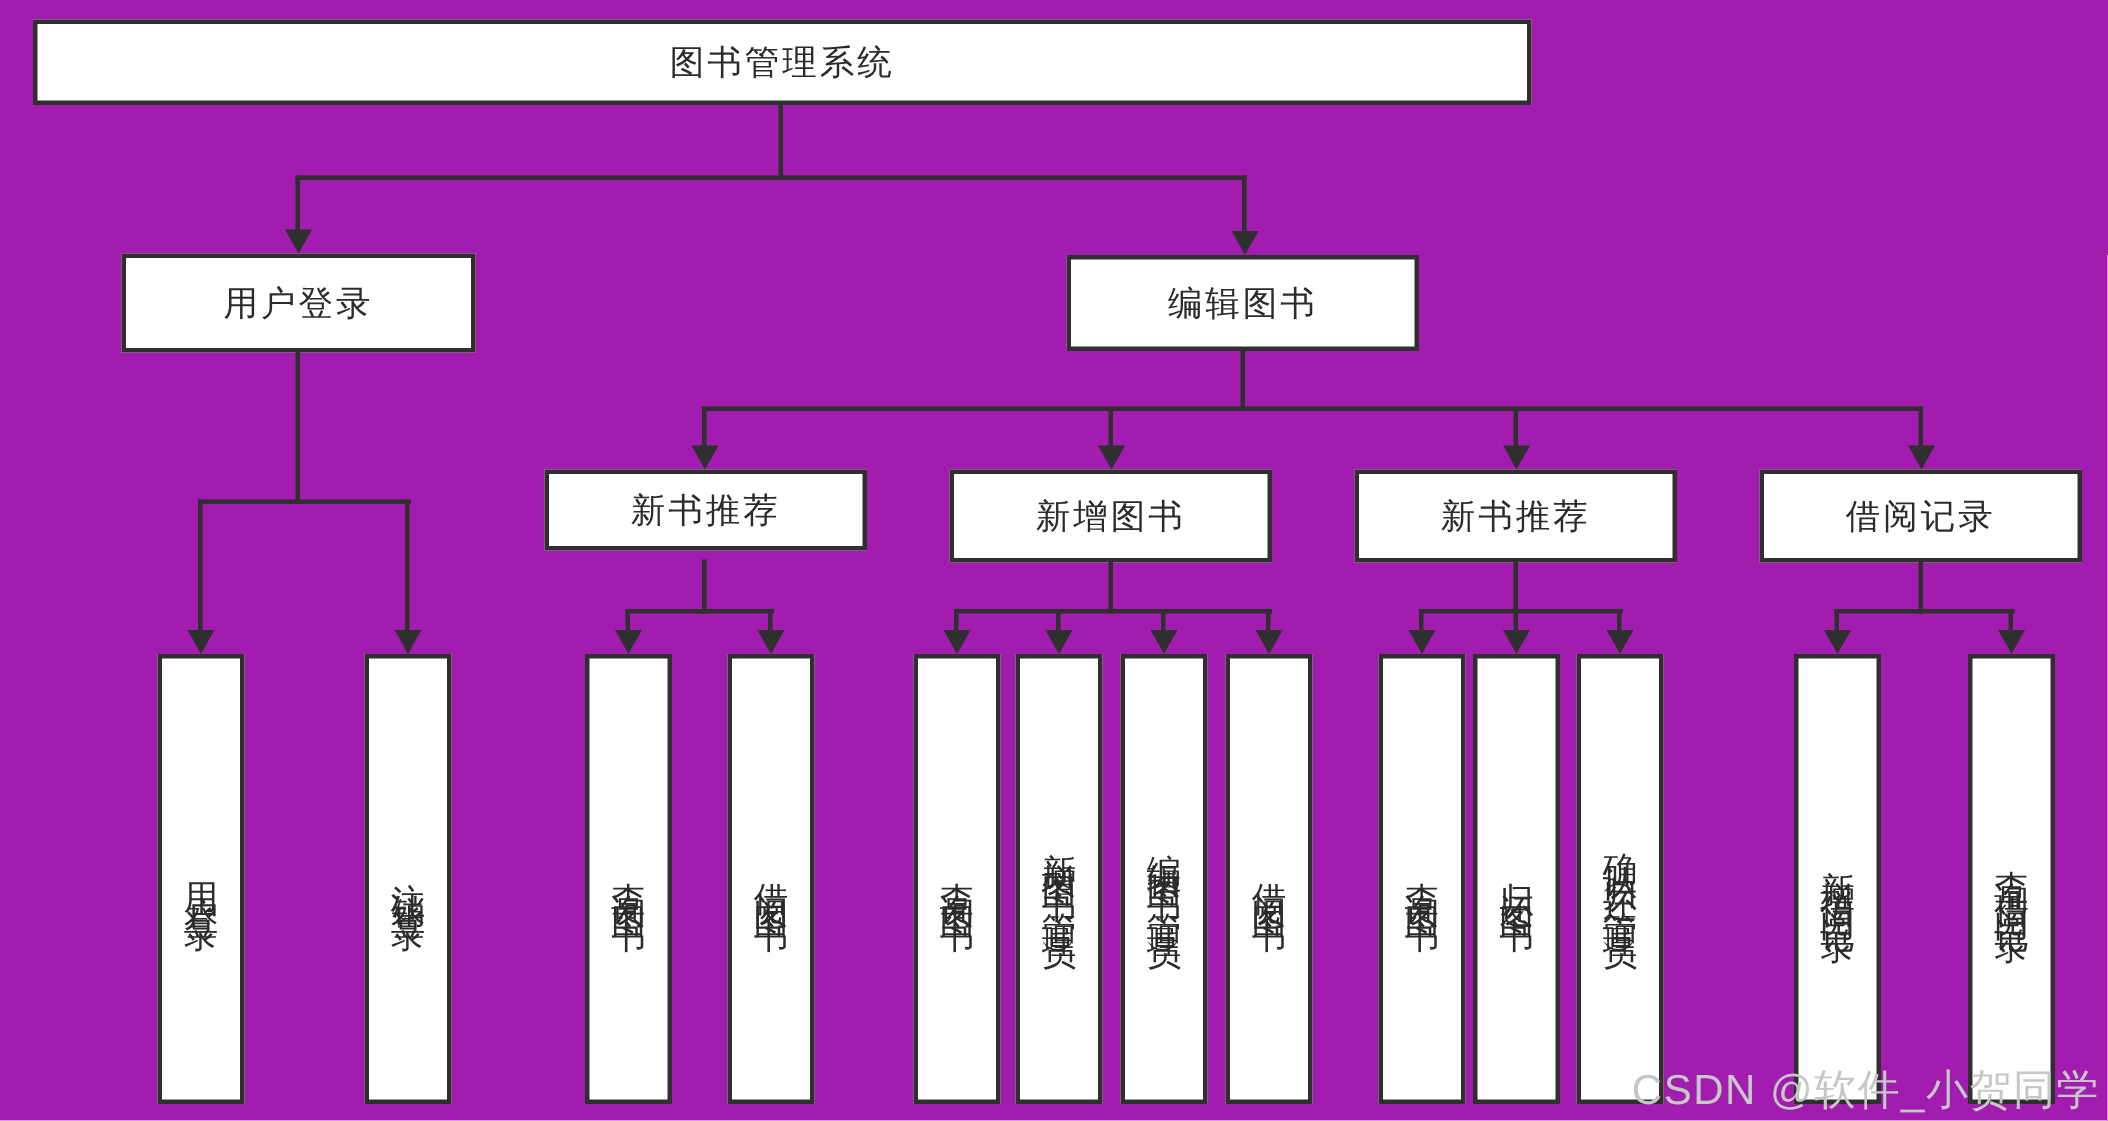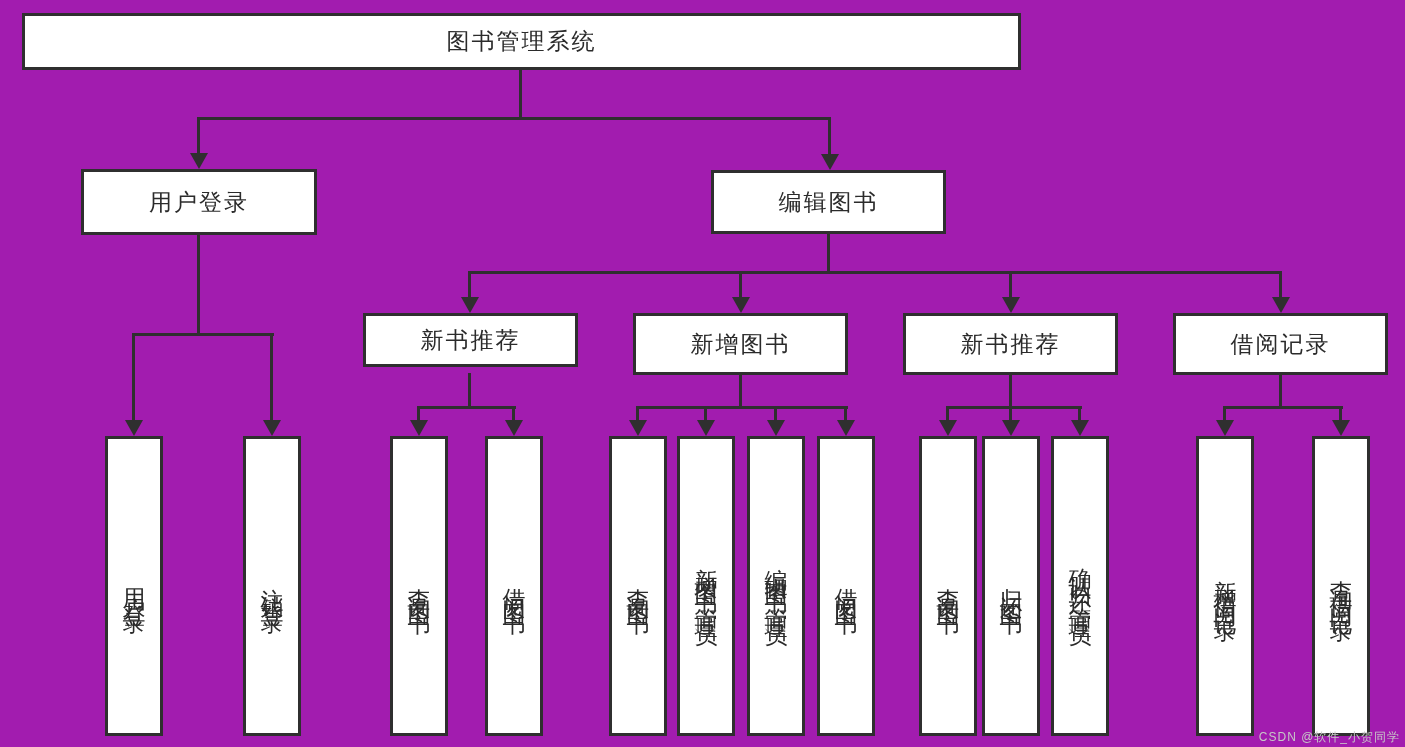--- a/index.html
+++ b/index.html
@@ -31,21 +31,21 @@
   }
   .ln{position:absolute;background:#2f2f2f;}
   .arrow{
     position:absolute;width:0;height:0;
     border-left:9px solid transparent;
     border-right:9px solid transparent;
     border-top:16px solid #2f2f2f;
   }
   .watermark{
     position:absolute;right:5px;bottom:1px;
-    font-size:12px;color:#c7c7c7;letter-spacing:1px;z-index:9;
+    font-size:28px;color:#c7c7c7;letter-spacing:1px;z-index:9;
   }
 </style>
 </head>
 <body>
 
 <div class="canvas">
 
   <div class="box" style="left:22px;top:13px;width:999px;height:57px">图书管理系统</div>
 
   <div class="box" style="left:81px;top:169px;width:236px;height:66px">用户登录</div>

